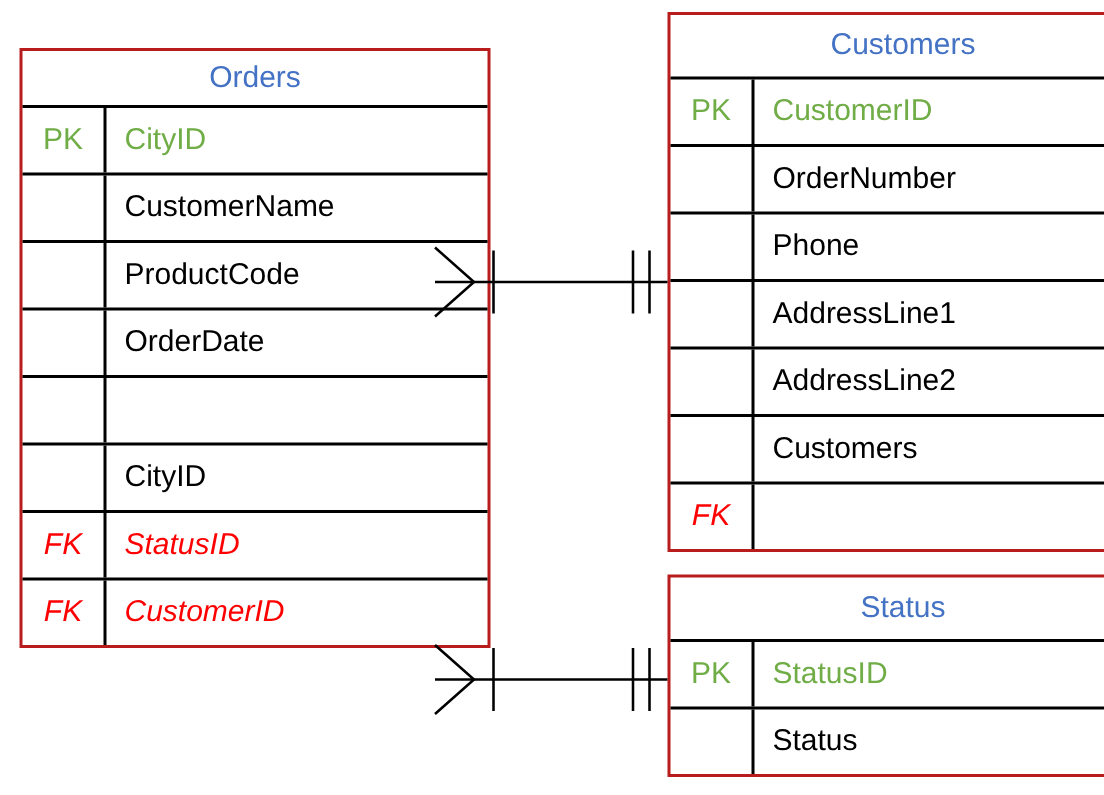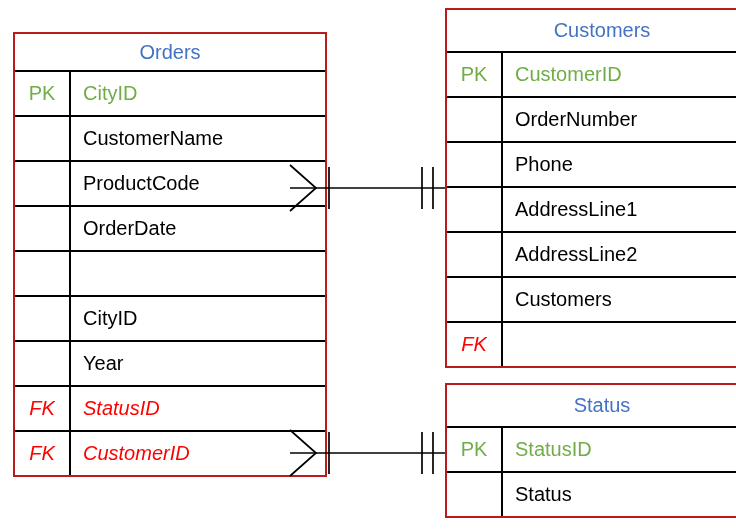--- a/index.html
+++ b/index.html
@@ -101,24 +101,20 @@
       <div class="key-cell"></div>
       <div class="name-cell">OrderDate</div>
     </div>
     <div class="er-row">
       <div class="key-cell"></div>
     </div>
     <div class="er-row">
       <div class="key-cell"></div>
       <div class="name-cell">CityID</div>
     </div>
-    <div class="er-row">
-      <div class="key-cell"></div>
-      <div class="name-cell">Year</div>
-    </div>
     <div class="er-row fk">
       <div class="key-cell">FK</div>
       <div class="name-cell">StatusID</div>
     </div>
     <div class="er-row fk">
       <div class="key-cell">FK</div>
       <div class="name-cell">CustomerID</div>
     </div>
   </div>
 

